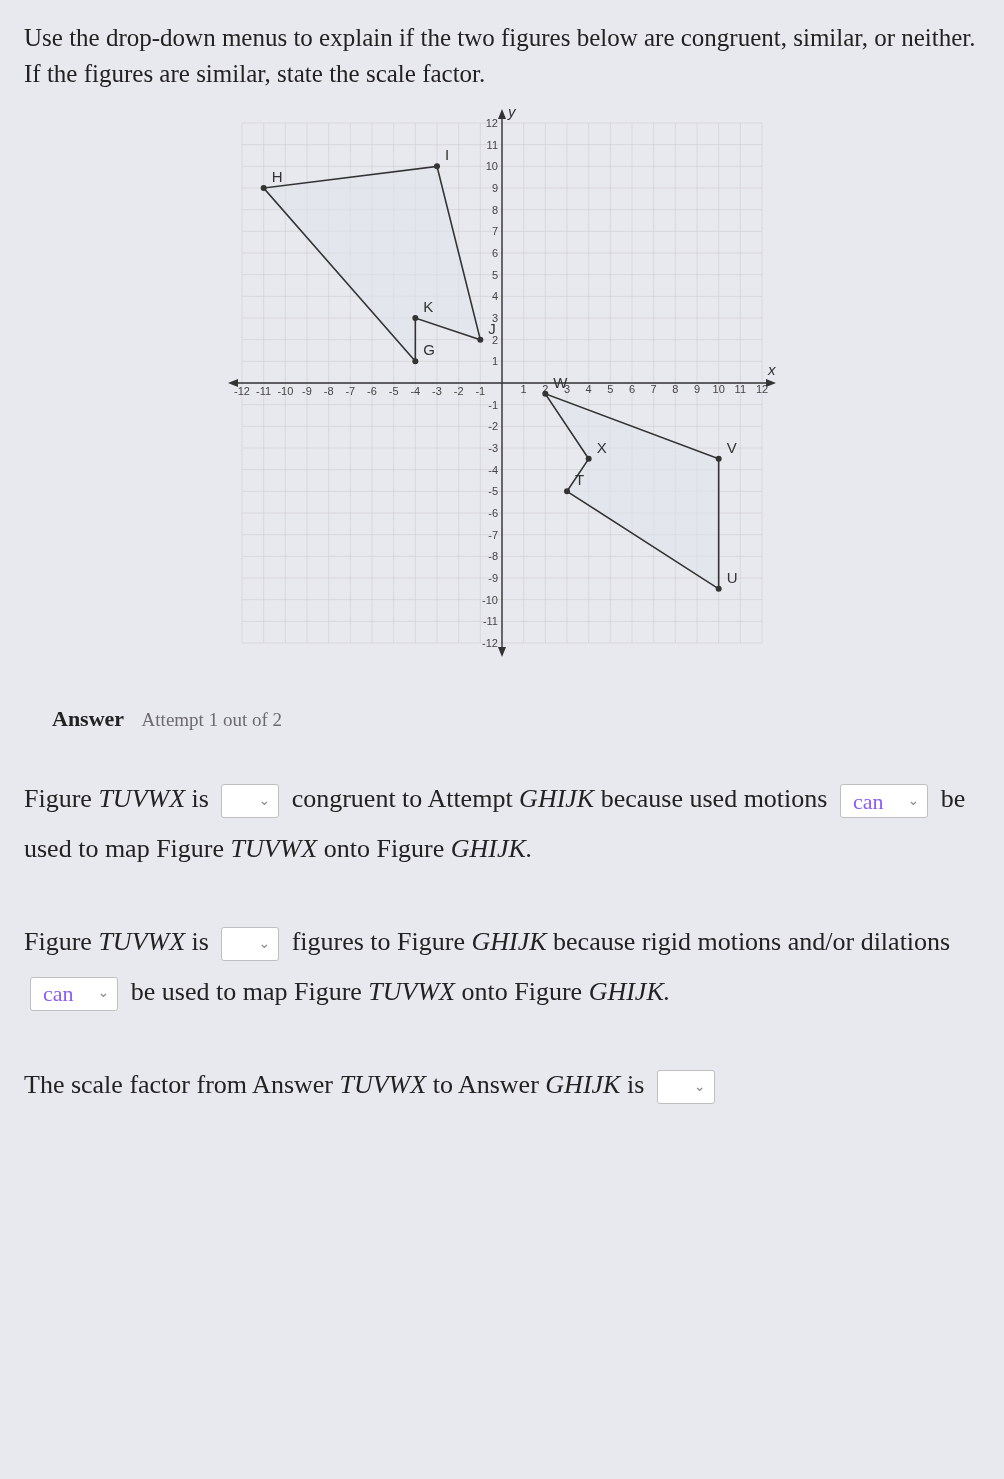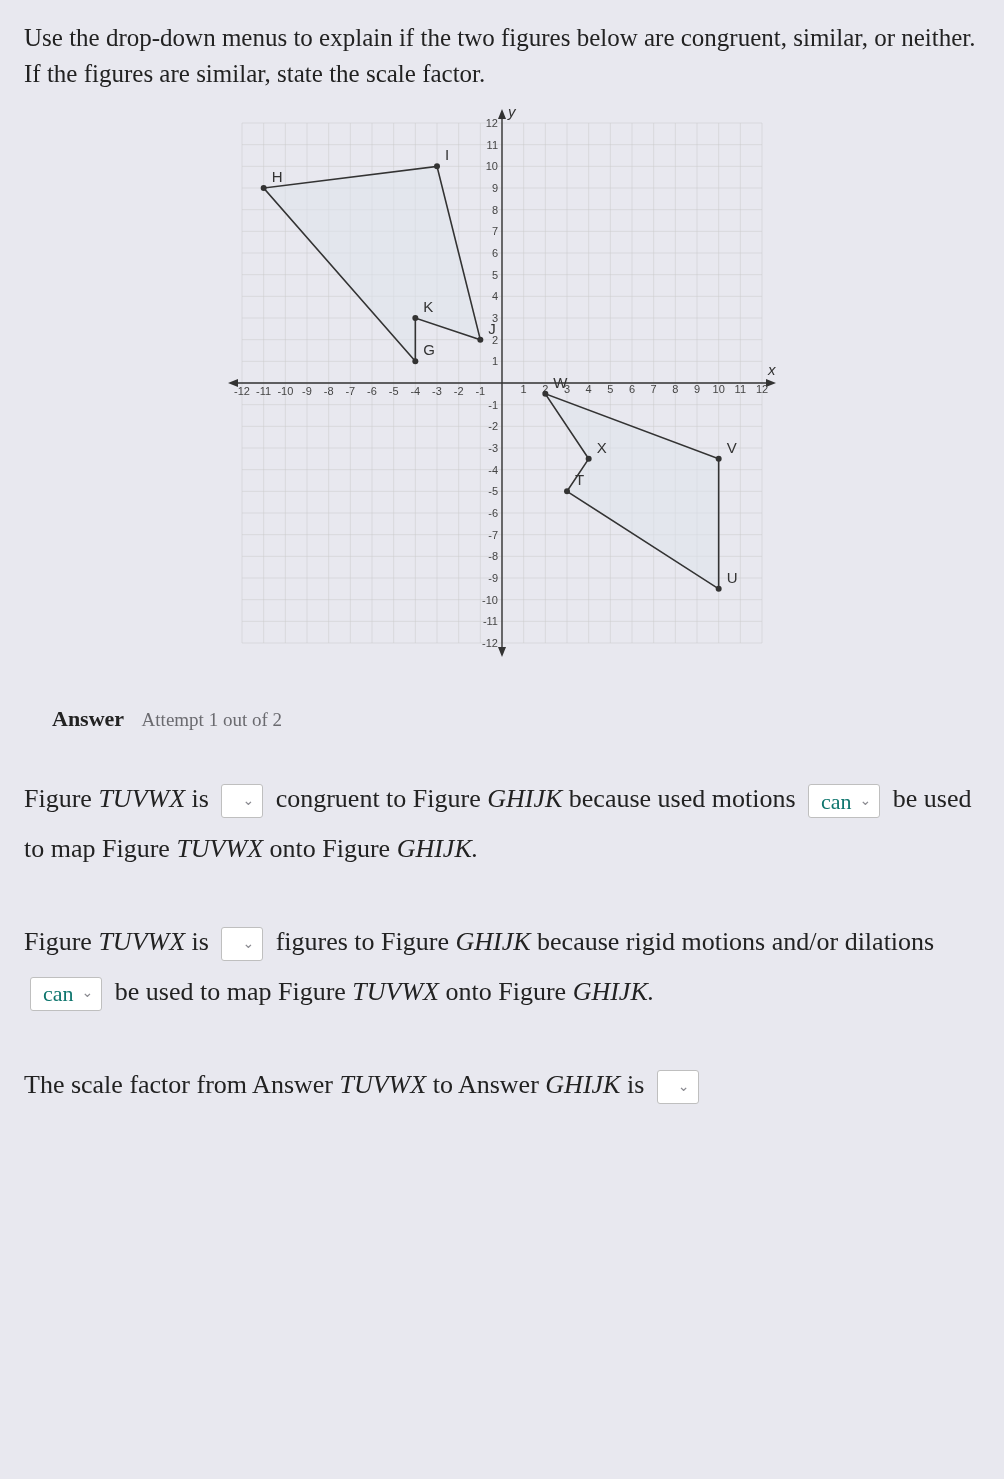--- a/index.html
+++ b/index.html
@@ -47,22 +47,22 @@
     padding: 0 8px 0 12px;
     border: 1px solid #bfbfbf;
     border-radius: 3px;
     background: #fff;
     margin: 0 6px;
     vertical-align: middle;
     cursor: pointer;
   }
   .dd .sel {
     font-size: 22px;
-    color: #0f766e;
-    margin-right: 8px;
+    color: #8b5cf6;
+    margin-right: 24px;
     min-width: 0;
   }
   .dd .chev {
     color: #8a8a90;
     font-size: 14px;
   }
 </style>
 </head>
 <body>
 
@@ -205,21 +205,21 @@
   <b>Answer</b>
   <span class="attempt">Attempt 1 out of 2</span>
 </div>
 
 <p class="para">
   <span>Figure </span><span class="it">TUVWX</span><span>  is</span>
   <span class="dd">
     <span class="sel"></span>
     <span class="chev">⌄</span>
   </span>
-  <span> congruent to Figure </span><span class="it">GHIJK</span><span> because used motions </span>
+  <span> congruent to Attempt </span><span class="it">GHIJK</span><span> because used motions </span>
   <span class="dd">
     <span class="sel">can</span>
     <span class="chev">⌄</span>
   </span>
   <span> be used to map Figure </span><span class="it">TUVWX</span><span> onto Figure </span><span class="it">GHIJK.</span>
 </p>
 
 <p class="para">
   <span>Figure </span><span class="it">TUVWX</span><span>  is</span>
   <span class="dd">

